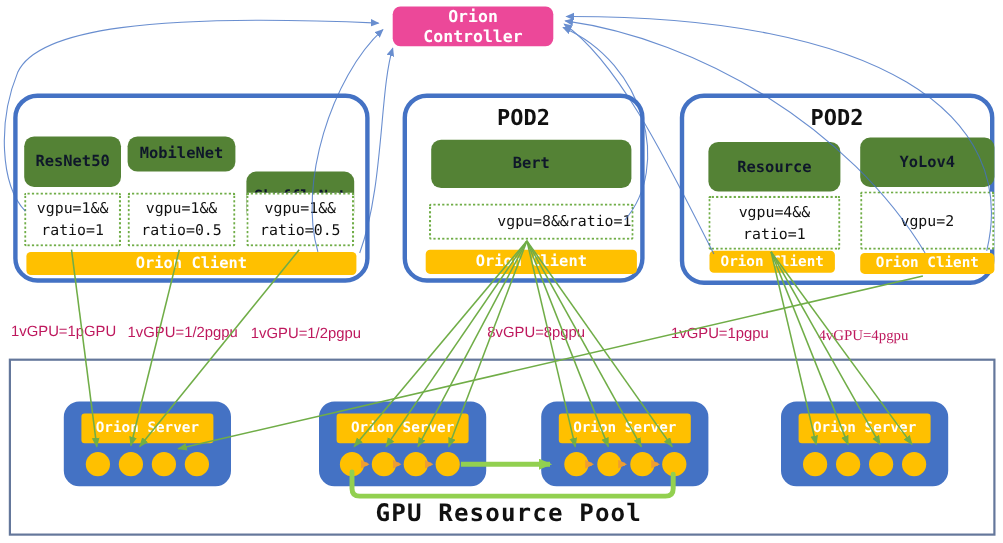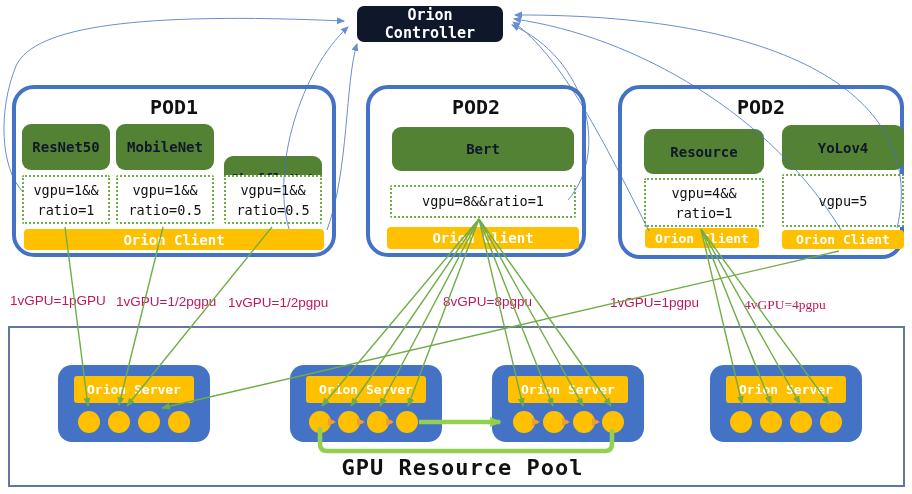--- a/index.html
+++ b/index.html
@@ -1,51 +1,51 @@
 <!DOCTYPE html>
 <html><head>
 <meta charset="utf-8">
 <style>
   html,body{margin:0;padding:0;background:#fff;}
   .canvas{position:relative;width:912px;height:494px;background:#fff;overflow:hidden;
           font-family:"DejaVu Sans Mono",monospace;}
   .abs{position:absolute;}
 
   
-  .controller{left:357px;top:6px;width:146px;height:36px;background:#0f172a;border-radius:7px;
+  .controller{left:357px;top:6px;width:146px;height:36px;background:#ec4899;border-radius:7px;
     color:#fff;font-weight:bold;font-size:15px;line-height:18px;text-align:center;
     display:flex;align-items:center;justify-content:center;padding:0 12px;box-sizing:border-box;}
 
   
   .pod{border:4px solid #4472C4;border-radius:22px;background:#fff;box-sizing:border-box;}
   .pod1{left:12px;top:85px;width:324px;height:172px;}
   .pod2{left:366px;top:85px;width:220px;height:172px;}
   .pod3{left:618px;top:85px;width:286px;height:174px;}
   .pod-title{left:0;right:0;top:6px;text-align:center;font-size:20px;font-weight:bold;color:#111;}
   .appbox{background:#548235;border-radius:9px;color:#0f172a;font-weight:bold;font-size:14px;
     display:flex;align-items:center;justify-content:center;}
   .cfgbox{background:#fff;border:2px dotted #70AD47;border-radius:2px;box-sizing:border-box;
     font-size:13.5px;color:#111;text-align:center;display:flex;flex-direction:column;
     justify-content:center;line-height:20px;}
   .clientbar{background:#FFC000;border-radius:4px;color:#fff;font-weight:bold;font-size:14px;
     display:flex;align-items:center;justify-content:center;}
   .clientbar.small{font-size:13px;}
 
   
   .p1-app0{left:6px;top:35px;width:88px;height:46px;}
-  .p1-app1{left:100px;top:35px;width:98px;height:46px;}
+  .p1-app1{left:100px;top:35px;width:98px;height:32px;}
   .p1-app2{left:208px;top:35px;width:98px;height:46px;margin-top:32px;}
   .p1-cfg0{left:6px;top:86px;width:88px;height:49px;}
   .p1-cfg1{left:100px;top:86px;width:98px;height:49px;}
   .p1-cfg2{left:208px;top:86px;width:98px;height:49px;}
   .p1-client{left:8px;top:140px;width:300px;height:21px;}
 
   
   .p2-app{left:22px;top:38px;width:182px;height:44px;}
-  .p2-cfg{left:20px;top:96px;width:186px;height:33px;line-height:29px;}
+  .p2-cfg{left:20px;top:96px;width:186px;height:33px;line-height:29px;text-align:right;}
   .p2-client{left:17px;top:138px;width:192px;height:22px;}
 
   
   .p3-app0{left:22px;top:40px;width:120px;height:45px;}
   .p3-app1{left:160px;top:36px;width:122px;height:45px;}
   .p3-cfg0{left:22px;top:89px;width:120px;height:49px;}
   .p3-cfg1{left:160px;top:85px;width:122px;height:53px;}
   .p3-client0{left:23px;top:139px;width:114px;height:20px;}
   .p3-client1{left:160px;top:141px;width:122px;height:19px;}
 
@@ -71,21 +71,20 @@
   svg.overlay{position:absolute;left:0;top:0;z-index:10;pointer-events:none;}
 </style>
 </head>
 <body>
 
 <div class="canvas">
 
   <div class="abs controller">Orion Controller</div>
 
   <div class="abs pod pod1">
-    <div class="abs pod-title">POD1</div>
     <div class="abs appbox p1-app0">ResNet50</div>
     <div class="abs appbox p1-app1">MobileNet</div>
     <div class="abs appbox p1-app2">ShuffleNet</div>
     <div class="abs cfgbox p1-cfg0">
       <div>vgpu=1&amp;&amp;</div>
       <div>ratio=1</div>
     </div>
     <div class="abs cfgbox p1-cfg1">
       <div>vgpu=1&amp;&amp;</div>
       <div>ratio=0.5</div>
@@ -108,21 +107,21 @@
 
   <div class="abs pod pod3">
     <div class="abs pod-title">POD2</div>
     <div class="abs appbox p3-app0">Resource</div>
     <div class="abs appbox p3-app1">YoLov4</div>
     <div class="abs cfgbox p3-cfg0">
       <div>vgpu=4&amp;&amp;</div>
       <div>ratio=1</div>
     </div>
     <div class="abs cfgbox p3-cfg1">
-      <div>vgpu=5</div>
+      <div>vgpu=2</div>
     </div>
     <div class="abs clientbar small p3-client0">Orion Client</div>
     <div class="abs clientbar small p3-client1">Orion Client</div>
   </div>
 
   <span class="abs map m0">1vGPU=1pGPU</span>
   <span class="abs map m1">1vGPU=1/2pgpu</span>
   <span class="abs map m2">1vGPU=1/2pgpu</span>
   <span class="abs map m3">8vGPU=8pgpu</span>
   <span class="abs map m4">1vGPU=1pgpu</span>

